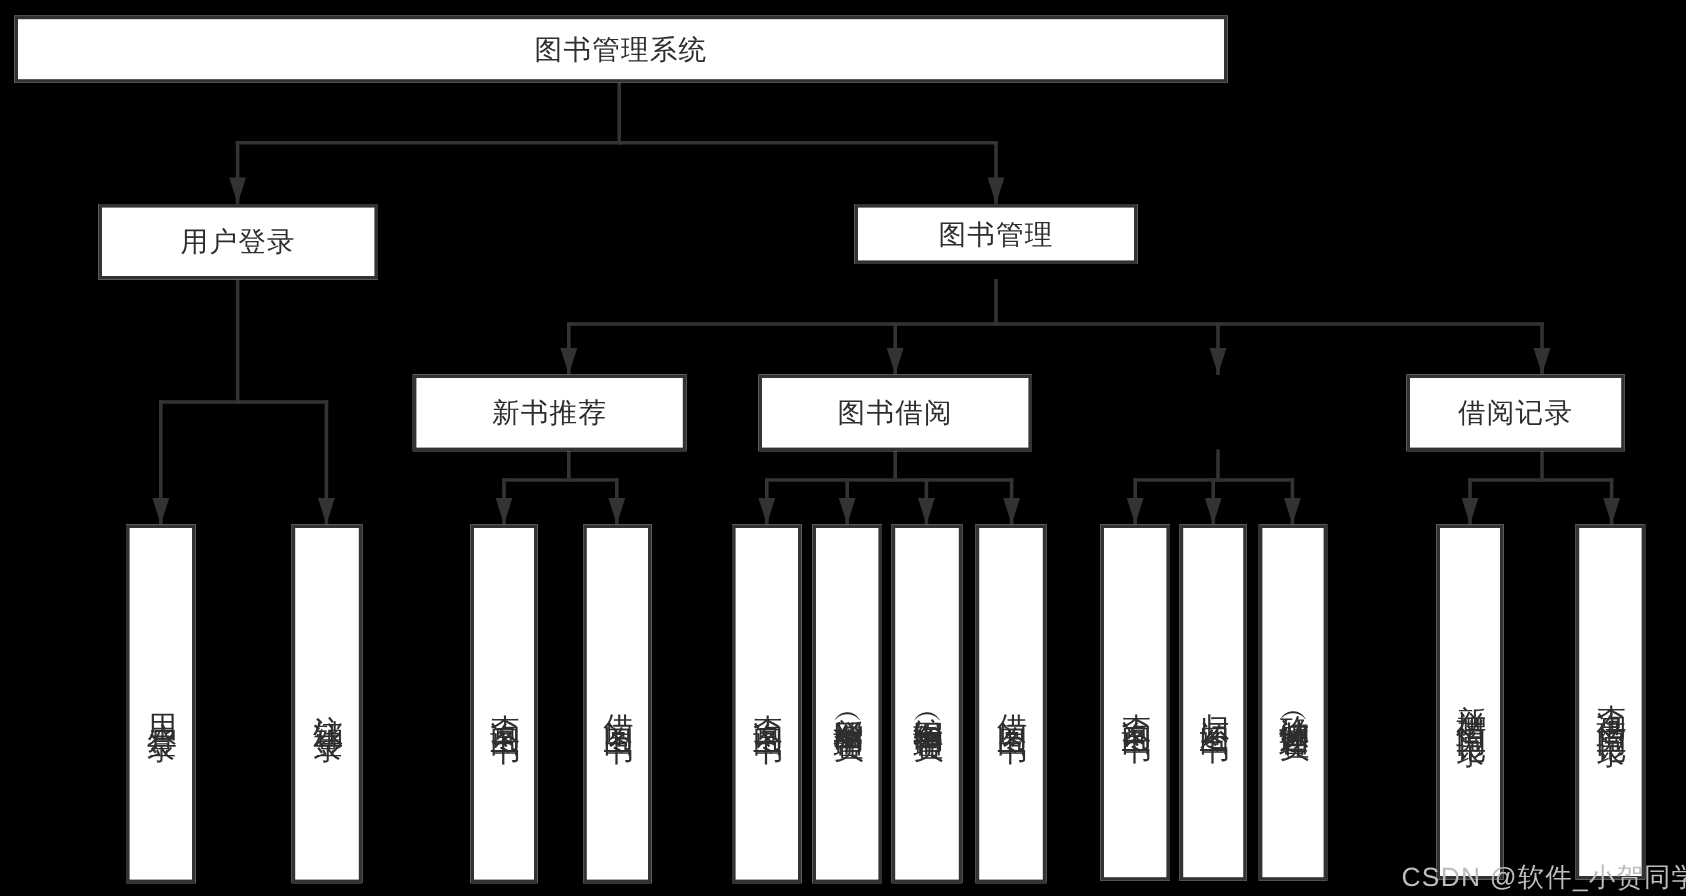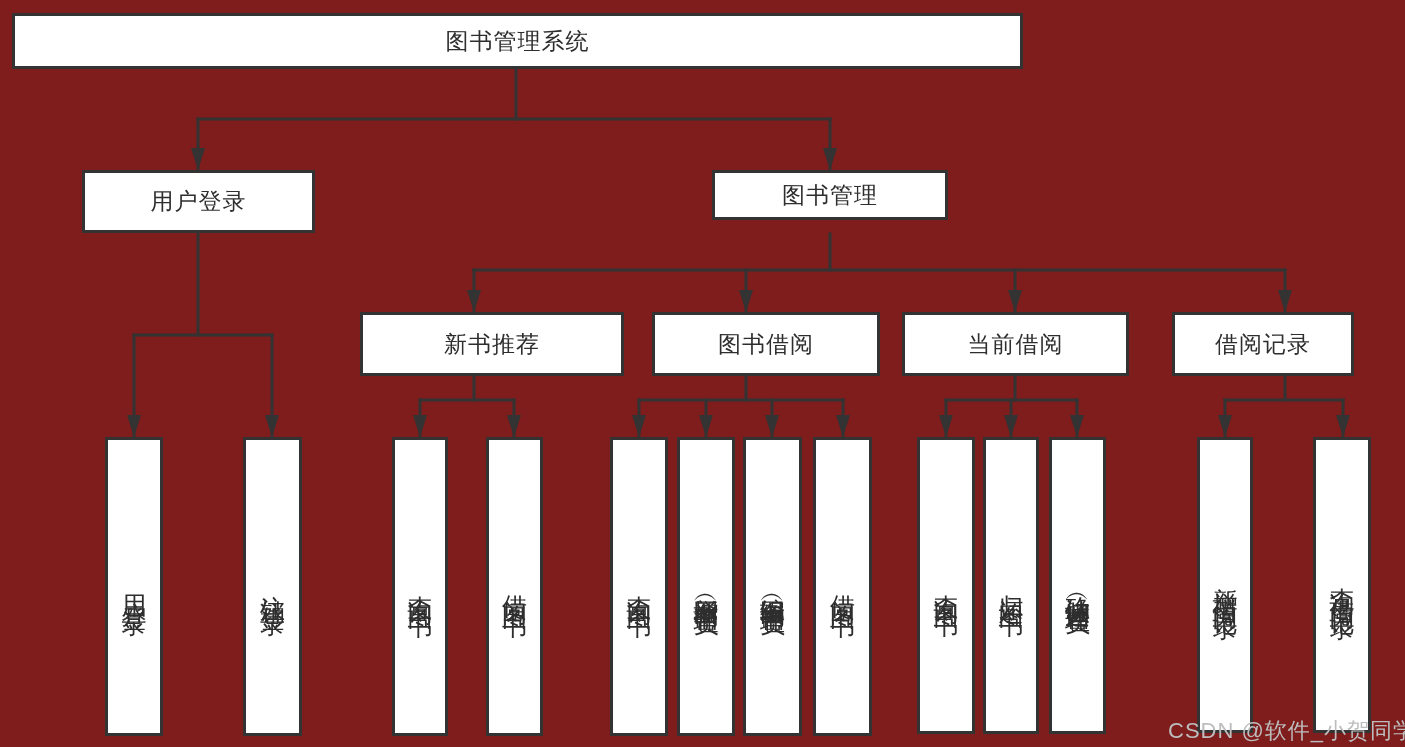--- a/index.html
+++ b/index.html
@@ -1,19 +1,19 @@
 <!DOCTYPE html>
 <html><head>
 <meta charset="utf-8">
 <style>
   html,body{margin:0;padding:0;background:#fff;}
   #canvas{
     position:relative;
     width:1405px;height:747px;
-    background:#7f1d1d;
+    background:#000000;
     font-family:"Liberation Sans",sans-serif;
     overflow:hidden;
   }
   #wires{position:absolute;left:0;top:0;width:1405px;height:747px;}
   .node{
     position:absolute;
     box-sizing:border-box;
     background:#fff;
     border:3px solid #333;
     display:flex;
@@ -99,28 +99,25 @@
     <span>图书管理系统</span>
   </div>
 
   <div class="node h" style="left:82px;top:170px;width:233px;height:63px">
     <span>用户登录</span>
   </div>
   <div class="node h" style="left:712px;top:170px;width:236px;height:50px">
     <span>图书管理</span>
   </div>
 
-  <div class="node h" style="left:360px;top:312px;width:264px;height:64px">
+  <div class="node h" style="left:344px;top:312px;width:228px;height:64px">
     <span>新书推荐</span>
   </div>
-  <div class="node h" style="left:652px;top:312px;width:228px;height:64px">
+  <div class="node h" style="left:632px;top:312px;width:228px;height:64px">
     <span>图书借阅</span>
-  </div>
-  <div class="node h" style="left:902px;top:312px;width:227px;height:64px">
-    <span>当前借阅</span>
   </div>
   <div class="node h" style="left:1172px;top:312px;width:182px;height:64px">
     <span>借阅记录</span>
   </div>
 
   <div class="node v" style="left:105px;top:437px;width:58px;height:299px">
     <span>用户登录</span>
   </div>
   <div class="node v" style="left:243px;top:437px;width:59px;height:299px">
     <span>注销登录</span>

